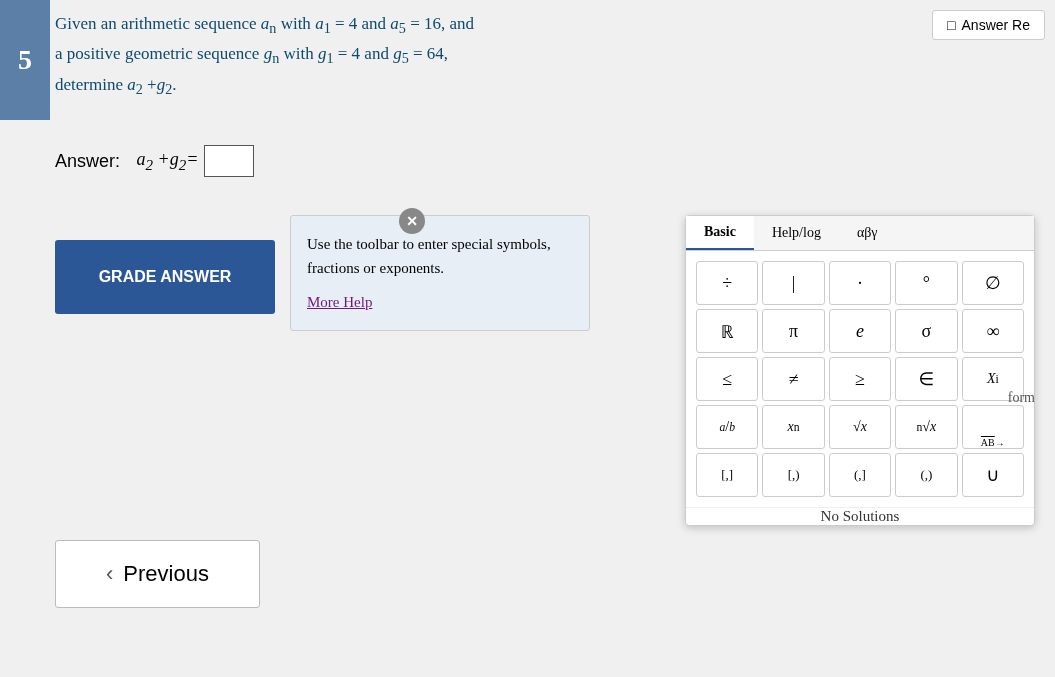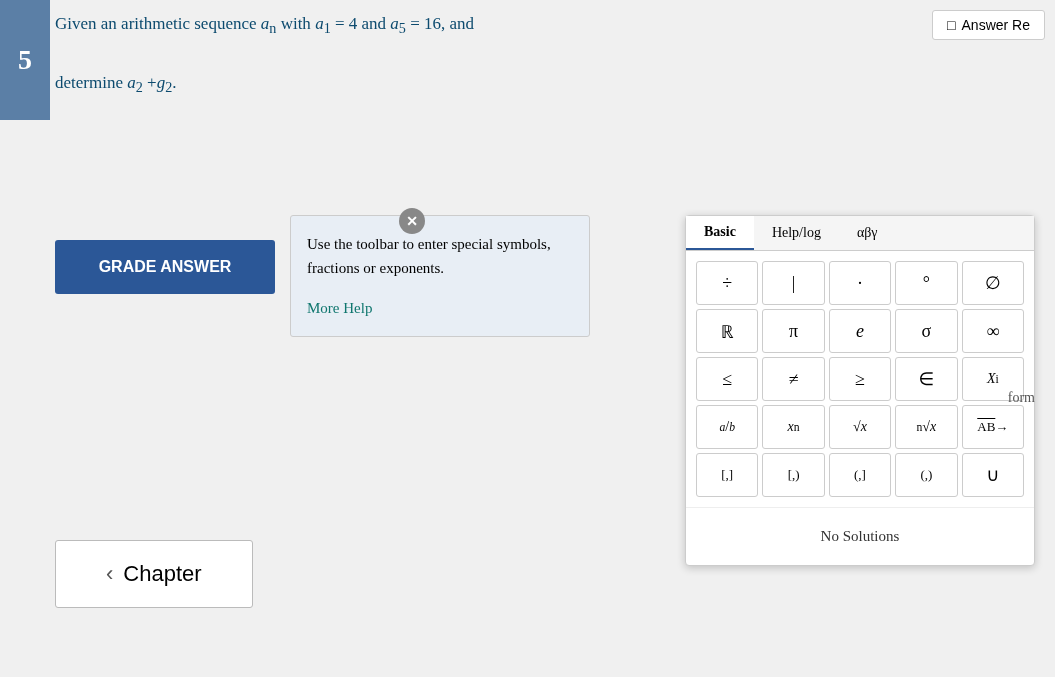--- a/index.html
+++ b/index.html
@@ -83,21 +83,21 @@
 
     
     .grade-answer-btn {
       position: absolute;
       left: 55px;
       top: 240px;
       background: #2b5797;
       color: white;
       font-size: 16px;
       font-weight: bold;
-      padding: 18px 28px;
+      padding: 28px 28px;
       border: none;
       cursor: pointer;
       border-radius: 3px;
       width: 220px;
     }
 
     
     .help-box {
       position: absolute;
       left: 290px;
@@ -105,24 +105,25 @@
       width: 300px;
       background: #e8eef5;
       border: 1px solid #ccc;
       padding: 16px;
       border-radius: 3px;
       font-size: 15px;
       line-height: 1.6;
     }
 
     .more-help-link {
-      color: #0f766e;
+      color: #701a75;
+      text-decoration: underline;
       cursor: pointer;
       font-size: 15px;
-      margin-top: 16px;
+      margin-top: 10px;
       display: block;
     }
 
     
     .close-btn {
       position: absolute;
       right: 630px;
       top: 208px;
       width: 26px;
       height: 26px;
@@ -190,21 +191,21 @@
       justify-content: center;
       font-family: 'Times New Roman', serif;
     }
 
     .key-btn.special {
       font-size: 14px;
     }
 
     .no-solutions-row {
       text-align: center;
-      padding: 20px;
+      padding: 0;
       font-size: 15px;
       color: #333;
       border-top: 1px solid #eee;
     }
 
     
     .previous-btn {
       position: absolute;
       left: 55px;
       top: 540px;
@@ -244,25 +245,33 @@
   </div>
 
   <button class="chapter-btn">
     <span>□</span>
     <span>Answer Re</span>
   </button>
 
   <div class="question-area">
     <div style="line-height:1.7">
       <span>Given an arithmetic sequence <em>a</em><sub>n</sub> with <em>a</em><sub>1</sub> = 4 and <em>a</em><sub>5</sub> = 16, and</span><br>
-      <br>
+      <span>a positive geometric sequence <em>g</em><sub>n</sub> with <em>g</em><sub>1</sub> = 4 and <em>g</em><sub>5</sub> = 64,</span><br>
       <span>determine <em>a</em><sub>2</sub> +<em>g</em><sub>2</sub>.</span>
     </div>
   </div>
 
+  <div class="answer-section">
+    <span style="font-size:18px; font-family:sans-serif;">Answer:</span>
+    &nbsp;
+    <span style="font-style:italic;">
+      <em>a</em><sub>2</sub> +<em>g</em><sub>2</sub>=
+    </span>
+    <div class="answer-box"></div>
+  </div>
 
   <button class="grade-answer-btn">
     <span>GRADE ANSWER</span>
   </button>
 
   <div class="help-box">
     <span>Use the toolbar to enter special symbols, fractions or exponents.</span>
     <a class="more-help-link">More Help</a>
   </div>
 
@@ -299,35 +308,35 @@
           <sub>i</sub>
         </button>
 
       <button class="key-btn special"><sup><em>a</em></sup>/<sub><em>b</em></sub></button>
       <button class="key-btn special">
           <em>x</em>
           <sup>n</sup>
         </button>
       <button class="key-btn special">√<em>x</em></button>
       <button class="key-btn special"><sup>n</sup>√<em>x</em></button>
-      <button class="key-btn special" style="font-size:13px;"><span style="text-decoration:overline;">AB</span>→</button>
+      <button class="key-btn special" style="font-size:10px;align-items:flex-end;"><span style="text-decoration:overline;">AB</span>→</button>
 
       <button class="key-btn special" style="font-size:13px;">[,]</button>
       <button class="key-btn special" style="font-size:13px;">[,)</button>
       <button class="key-btn special" style="font-size:13px;">(,]</button>
       <button class="key-btn special" style="font-size:13px;">(,)</button>
       <button class="key-btn">∪</button>
     </div>
     <div class="no-solutions-row">
       <span>No Solutions</span>
     </div>
   </div>
 
   <button class="previous-btn">
     <span class="chevron-left">‹</span>
-    <span>Chapter</span>
+    <span>Previous</span>
   </button>
 
   <div class="form-text">
     <span>form</span>
   </div>
 
 </div>
 
 </body></html>

